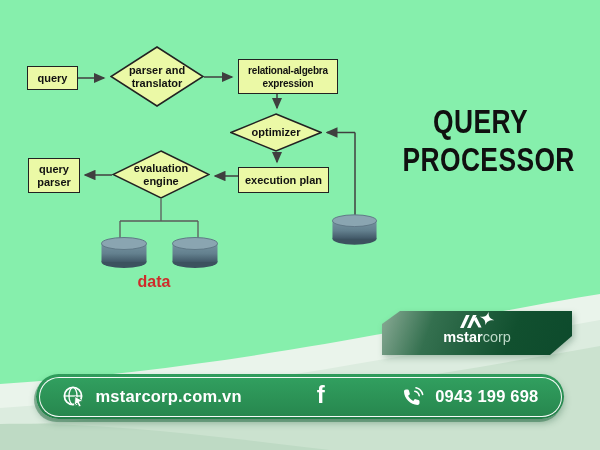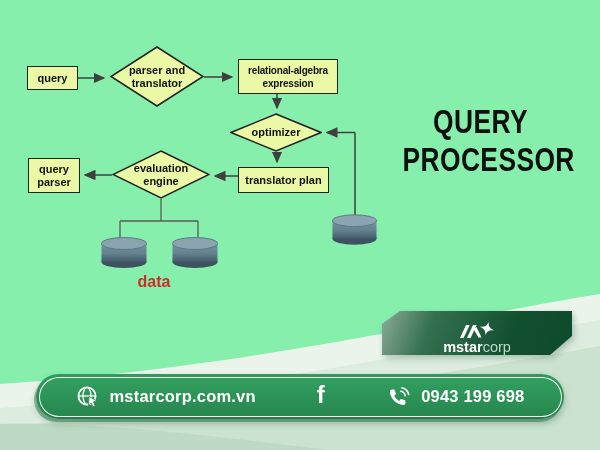--- a/index.html
+++ b/index.html
@@ -35,37 +35,37 @@
     position:absolute;left:383px;top:103px;width:195px;z-index:2;
     color:#101010;font-weight:700;font-size:33px;line-height:38px;text-align:center;
     transform:scaleX(0.80);transform-origin:50% 50%;letter-spacing:0.5px;
   }
   
   .badge-wrap{position:absolute;left:382px;top:311px;z-index:3;filter:drop-shadow(2px 3px 3px rgba(40,85,60,.3));}
   .badge{
     width:190px;height:44px;
     clip-path:polygon(18px 0,190px 0,190px 25px,168px 44px,0 44px,0 13px);
     background:linear-gradient(110deg,#8aab96 0%,#34704f 26%,#11502f 68%,#0d4a2c 100%);
-    display:flex;flex-direction:column;align-items:center;justify-content:flex-end;gap:1px;
+    display:flex;flex-direction:column;align-items:center;justify-content:flex-start;gap:1px;
   }
   .badge .brandline{font-size:14.5px;line-height:15px;color:#ffffff;}
   .badge .brandline .bold{font-weight:700;}
   .badge .brandline .light{font-weight:400;color:#bcd8c7;}
   
   .pill{
     position:absolute;left:36px;top:374px;width:528px;height:45px;z-index:4;
     border-radius:23px;background:linear-gradient(180deg,#2f9c5c,#247e49);
     box-shadow:0 4px 7px rgba(30,90,55,.35), -2px 3px 0 rgba(33,110,66,.45);
   }
   .pill-inner{
     position:absolute;left:2.5px;top:2.5px;right:2.5px;bottom:2.5px;
     border:1.5px solid rgba(255,255,255,.95);border-radius:20px;
     background:linear-gradient(180deg,#319f5f,#27874e);
     display:flex;align-items:center;justify-content:space-between;
-    padding:0 36px;box-sizing:border-box;color:#fff;
+    padding:0 22px;box-sizing:border-box;color:#fff;
   }
   .contact{display:flex;align-items:center;gap:11px;font-weight:700;font-size:16.5px;letter-spacing:0.2px;}
   .fb-glyph{font-weight:700;font-size:24px;line-height:24px;transform:translateY(-2px);}
 </style>
 </head>
 <body>
 
 <div class="stage">
 
   <svg class="waves" viewBox="0 0 600 162" aria-hidden="true">
@@ -104,21 +104,21 @@
     <div class="node" style="left:27px;top:66px;width:51px;height:24px;">
       <span>query</span>
     </div>
 
     <div class="node small-text" style="left:238px;top:59px;width:100px;height:35px;">
       <span>relational-algebra</span>
       <span>expression</span>
     </div>
 
     <div class="node" style="left:238px;top:167px;width:91px;height:26px;">
-      <span>translator plan</span>
+      <span>execution plan</span>
     </div>
 
     <div class="node" style="left:28px;top:158px;width:52px;height:35px;">
       <span>query</span>
       <span>parser</span>
     </div>
 
     <div class="dia" style="left:110px;top:46px;width:94px;height:61px;">
       <svg width="94" height="61" viewBox="0 0 94 61">
         <polygon points="47,1 93,30.5 47,60 1,30.5" fill="#ebf9a6" stroke="#222222" stroke-width="1.5"></polygon>

